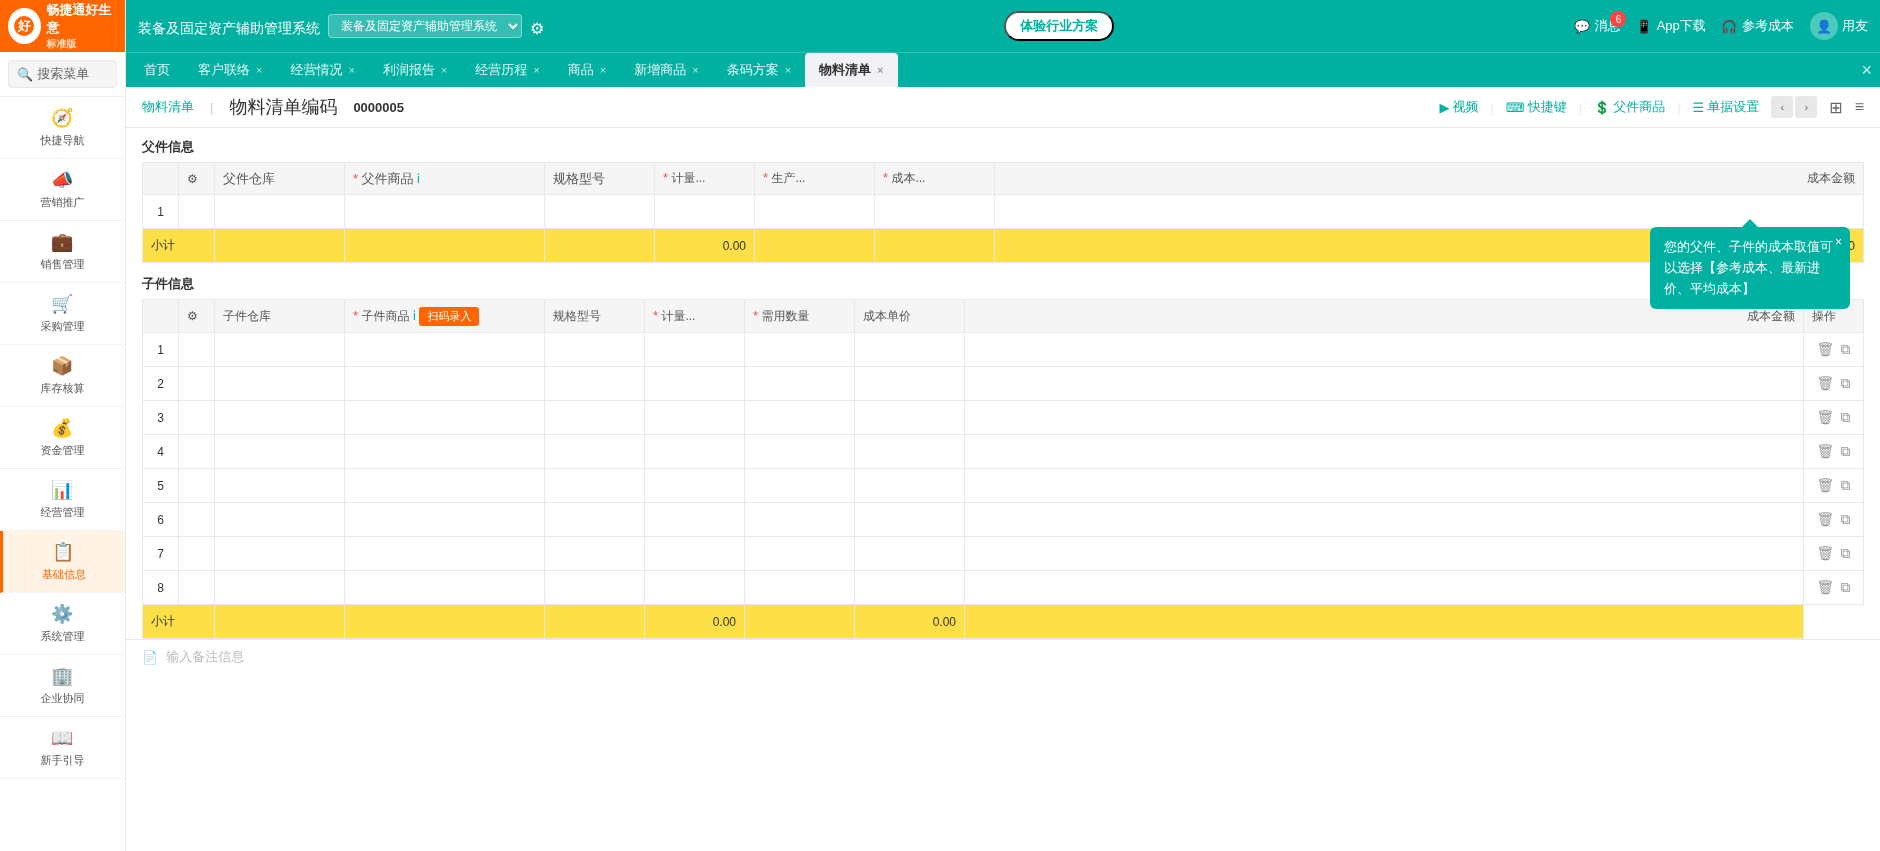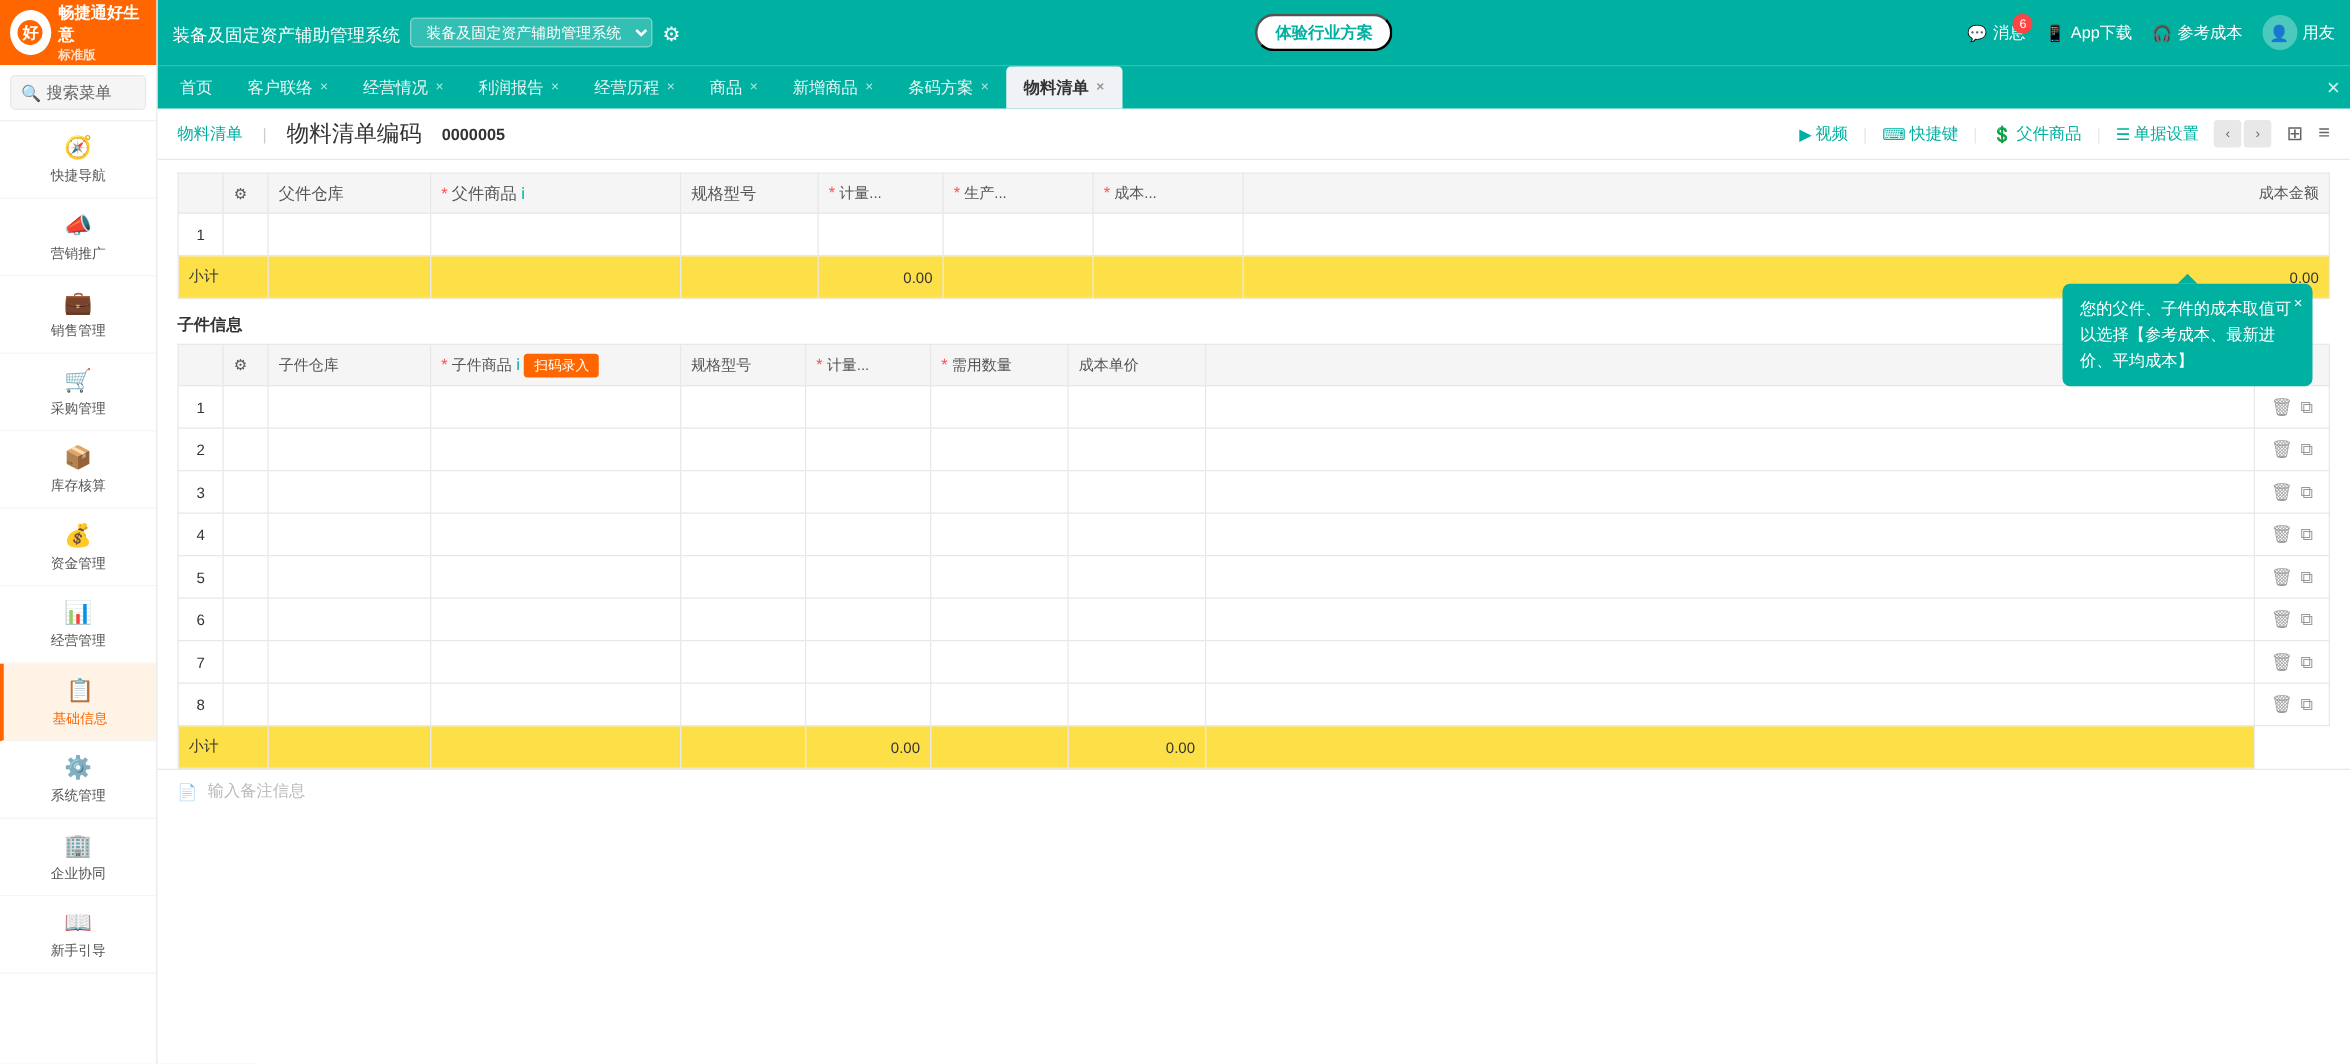--- a/index.html
+++ b/index.html
@@ -263,20 +263,21 @@
         <div class="nav-arrows">
           <div class="nav-arrow">‹</div>
           <div class="nav-arrow">›</div>
         </div>
         <span class="grid-icon">⊞</span>
         <span class="grid-icon">≡</span>
       </div>
     </div>
 
     <div class="section">
+      <div class="section-title">父件信息</div>
       <table class="data-table">
         <colgroup>
           <col style="width:36px">
           <col style="width:36px">
           <col style="width:130px">
           <col style="width:200px">
           <col style="width:110px">
           <col style="width:100px">
           <col style="width:120px">
           <col style="width:120px">

